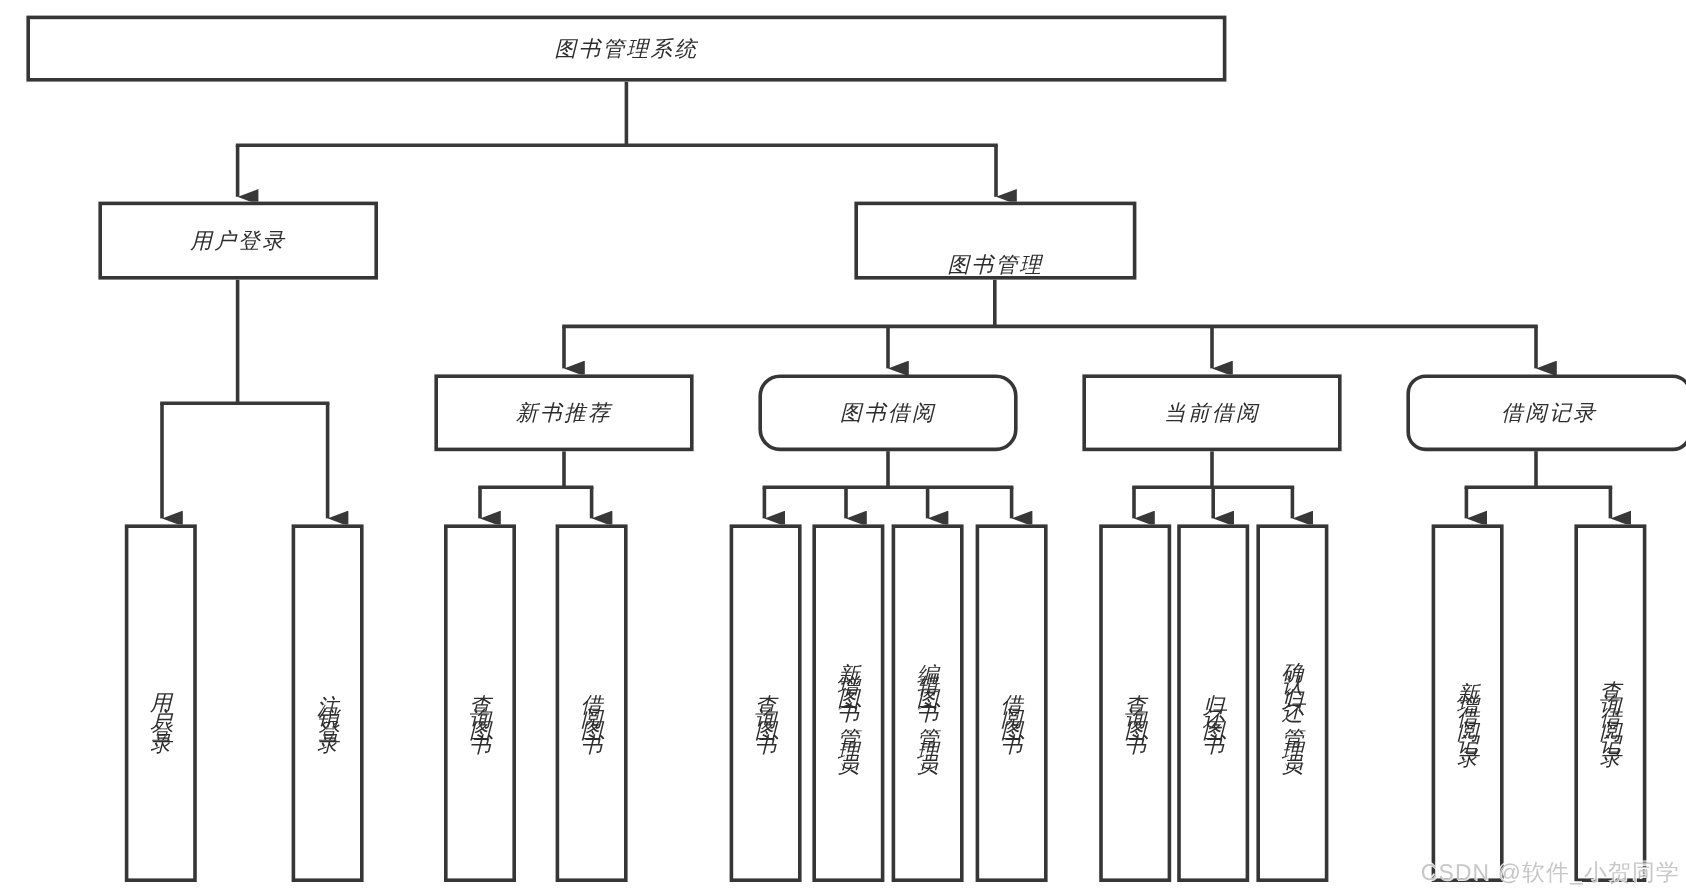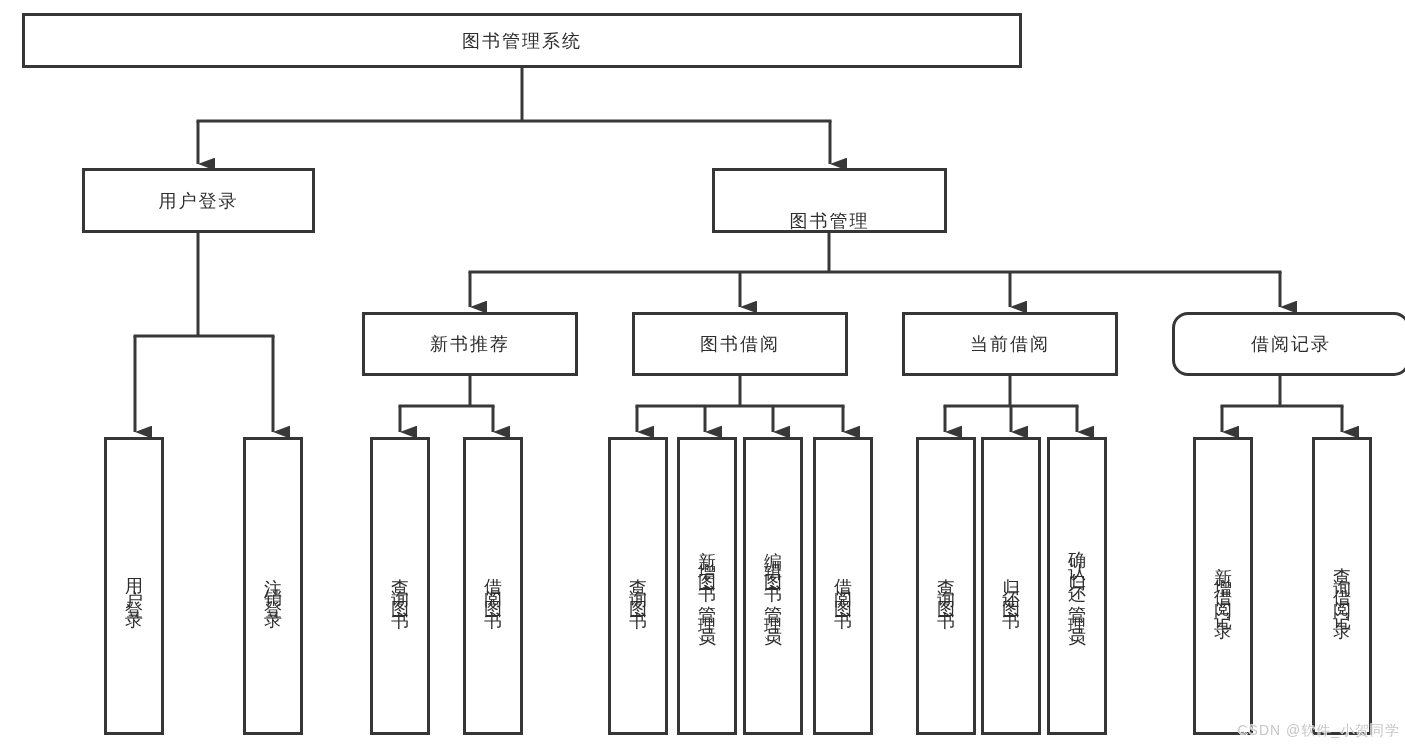--- a/index.html
+++ b/index.html
@@ -21,39 +21,40 @@
   }
 
   .box {
     position: absolute;
     box-sizing: border-box;
     background: #ffffff;
     border: 3px solid #363636;
     display: flex;
     align-items: center;
     justify-content: center;
+    font-style: italic;
   }
 
   .hlabel {
     font-size: 18px;
     letter-spacing: 2px;
     color: #2d2d2d;
     white-space: nowrap;
     line-height: 1;
   }
 
   .root-box  { left: 22px;  top: 13px;  width: 1000px; height: 55px; }
 
   .l1-box    { top: 168px; height: 65px; }
   .l1-login  { left: 82px;  width: 233px; }
   .l1-manage { left: 712px; width: 235px; align-items: flex-end; }
 
   .l2-box     { top: 312px; height: 64px; width: 216px; }
   .l2-newbook { left: 362px; align-items: center; }
-  .l2-borrow  { left: 632px; }
+  .l2-borrow  { left: 632px; border-radius: 18px; }
   .l2-current { left: 902px; }
   .l2-records { left: 1172px; width: 238px; border-radius: 16px; }
 
   .leaf {
     top: 437px;
     width: 60px;
     height: 298px;
   }
   .vtext {
     writing-mode: vertical-rl;
@@ -77,21 +78,21 @@
   .leaf-cu1      { left: 916px; }
   .leaf-cu2      { left: 981px; }
   .leaf-cu3      { left: 1047px; }
   .leaf-rec1     { left: 1193px; }
   .leaf-rec2     { left: 1312px; }
 
   .watermark {
     position: absolute;
     right: 5px;
     bottom: 7px;
-    font-size: 14px;
+    font-size: 19px;
     letter-spacing: 1px;
     color: #c7c7c7;
     text-shadow: 1px 1px 0 rgba(255,255,255,0.85), -1px -1px 0 rgba(255,255,255,0.85);
     white-space: nowrap;
   }
 </style>
 </head>
 <body>
 
 <div class="canvas">

